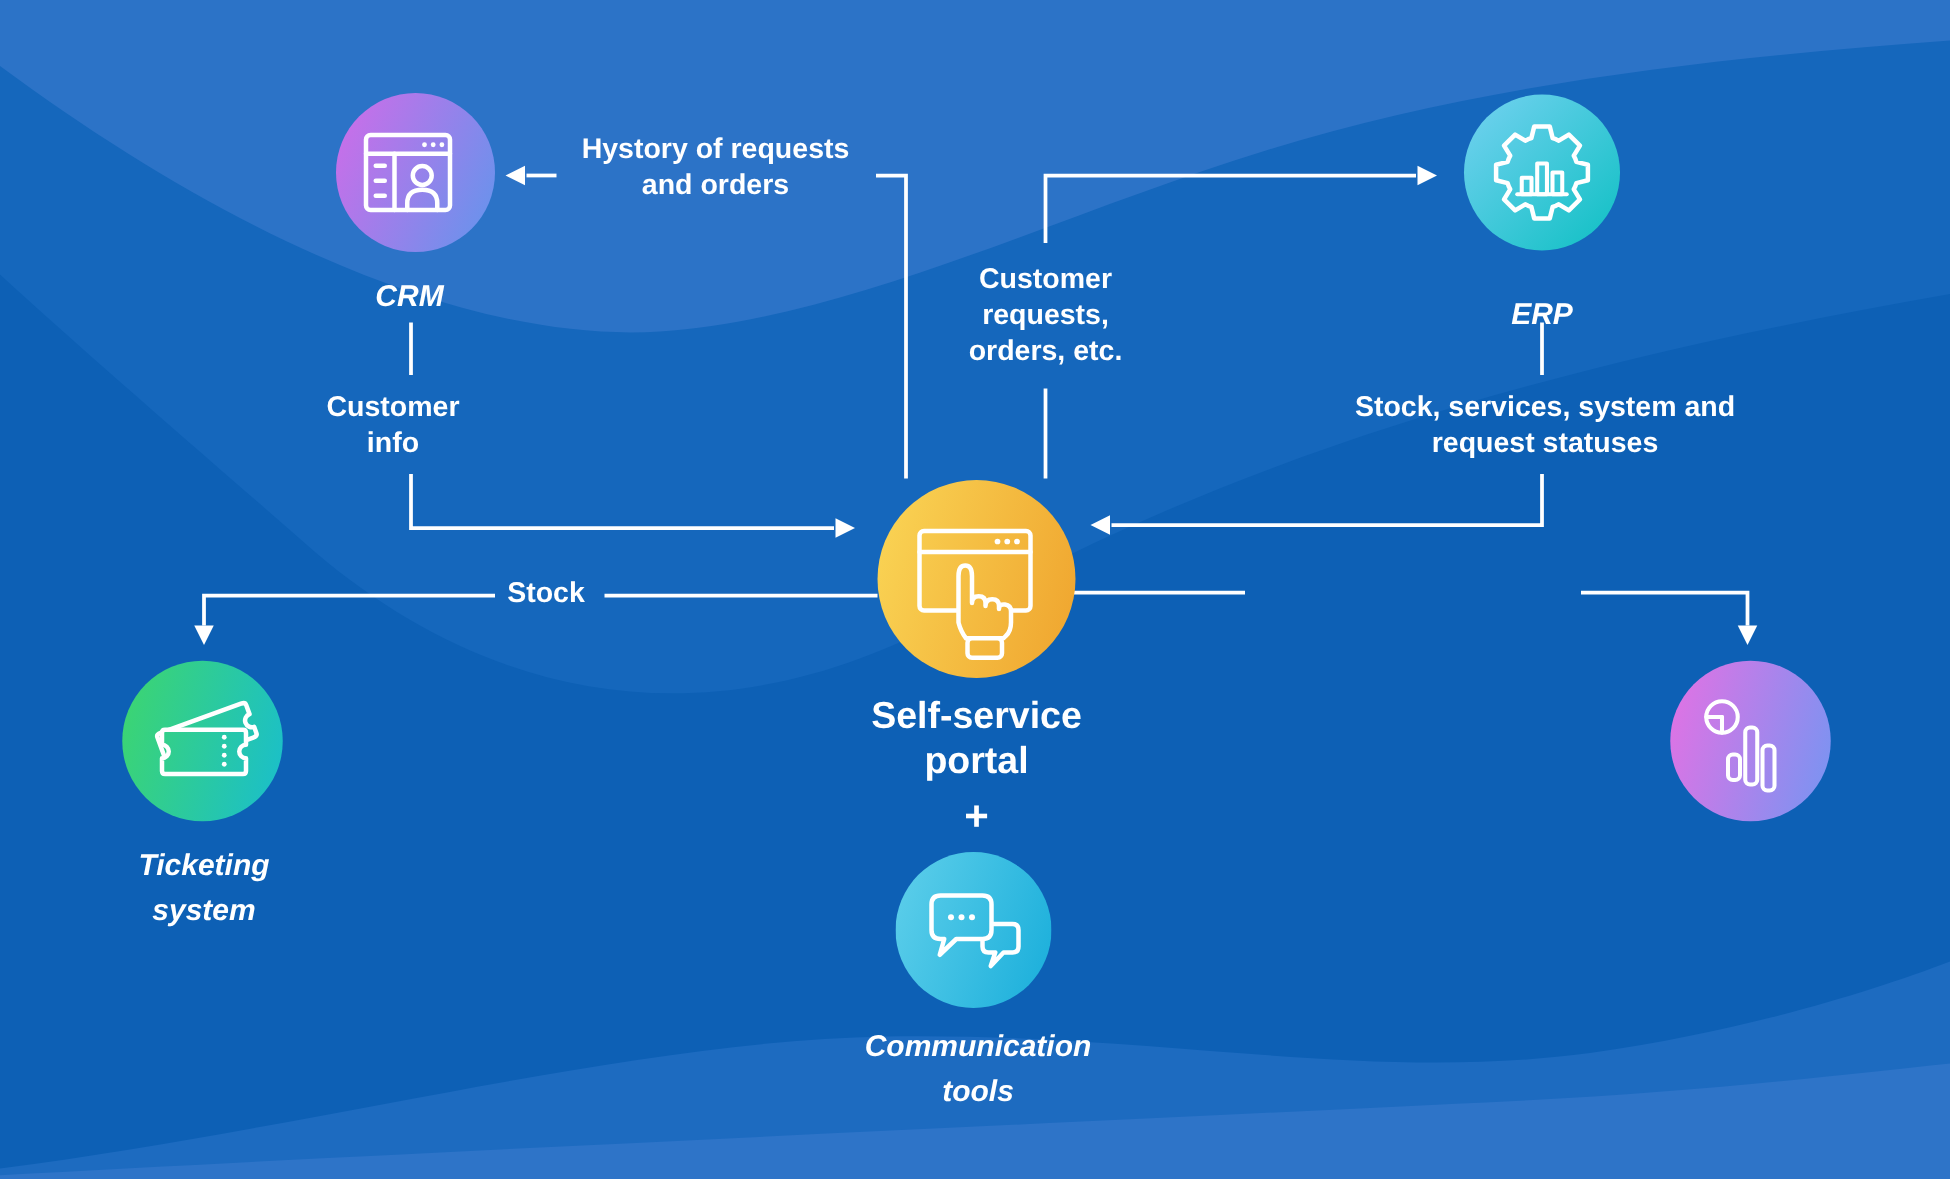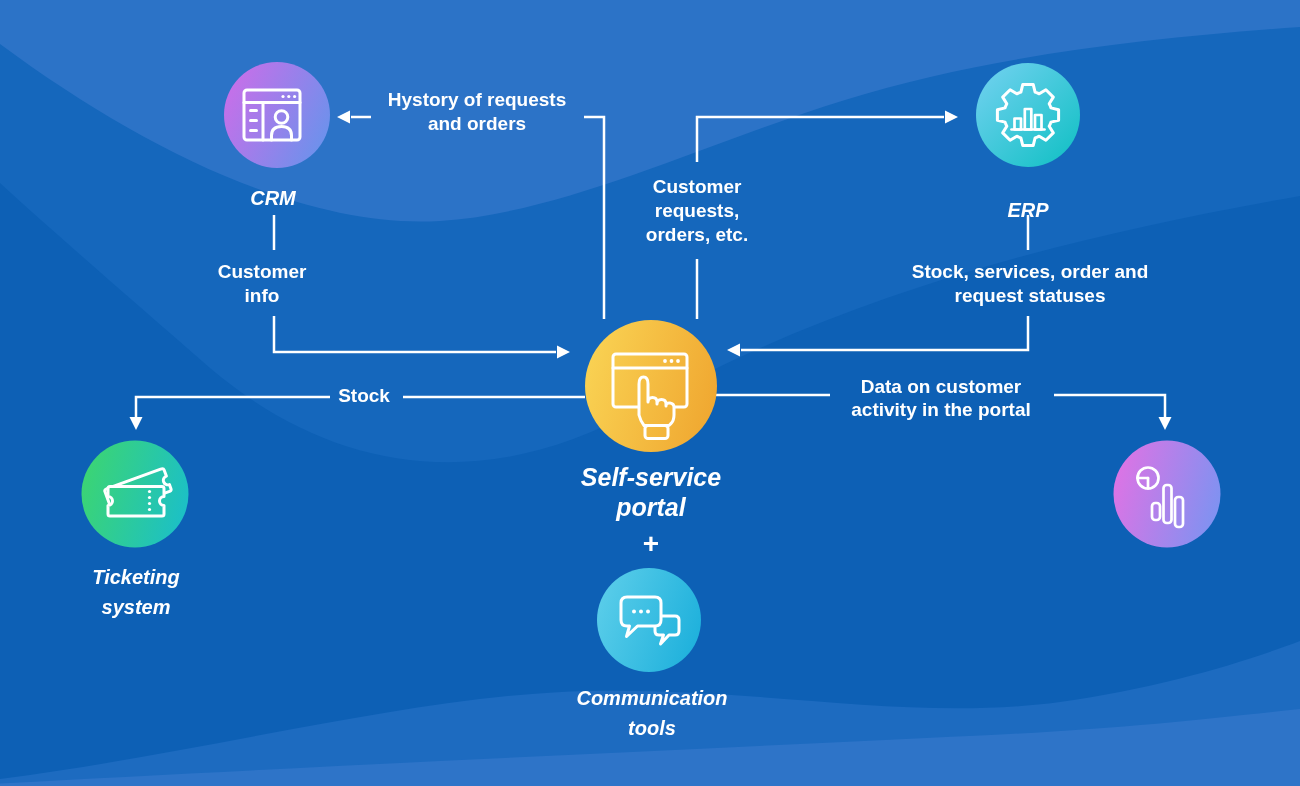--- a/index.html
+++ b/index.html
@@ -9,21 +9,21 @@
   }
   #bg,#connectors{position:absolute;left:0;top:0;}
   .node{position:absolute;}
   .label{
     position:absolute;transform:translate(-50%,-50%);
     color:#fff;font-weight:700;text-align:center;white-space:pre-line;
   }
   .lbl-node{font-size:20px;line-height:30px;font-style:italic;}
   .lbl-edge{font-size:19px;line-height:24px;}
   .lbl-data{line-height:23px;}
-  .lbl-title{font-size:25px;line-height:30px;font-style:italic;}
+  .lbl-title{font-size:25px;line-height:30px;}
   .lbl-plus{font-size:28px;line-height:28px;}
   .st{fill:none;stroke:#fff;stroke-width:3;stroke-linecap:round;stroke-linejoin:round;}
   .st2{fill:none;stroke:#fff;stroke-width:2.7;stroke-linecap:round;stroke-linejoin:round;}
 </style>
 </head>
 <body>
 
 <div id="stage">
 
   <svg id="bg" width="1300" height="786" viewBox="0 0 1300 786">
@@ -179,25 +179,23 @@
     </g>
   </svg>
 
   <div class="label lbl-edge" style="left:477px;top:112px">Hystory of requests
 and orders</div>
   <div class="label lbl-edge" style="left:697px;top:211px">Customer
 requests,
 orders, etc.</div>
   <div class="label lbl-edge" style="left:262px;top:284px">Customer
 info</div>
-  <div class="label lbl-edge" style="left:1030px;top:284px">Stock, services, order and
+  <div class="label lbl-edge" style="left:1030px;top:284px">Stock, services, system and
 request statuses</div>
   <div class="label lbl-edge" style="left:364px;top:396px">Stock</div>
-  <div class="label lbl-edge lbl-data" style="left:941px;top:398px">Data on customer
-activity in the portal</div>
 
   <div class="label lbl-node" style="left:273px;top:198px">CRM</div>
   <div class="label lbl-node" style="left:1028px;top:210px">ERP</div>
   <div class="label lbl-title" style="left:651px;top:492px">Self-service
 portal</div>
   <div class="label lbl-plus" style="left:651px;top:544px">+</div>
   <div class="label lbl-node" style="left:136px;top:592px">Ticketing
 system</div>
   <div class="label lbl-node" style="left:652px;top:713px">Communication
 tools</div>

